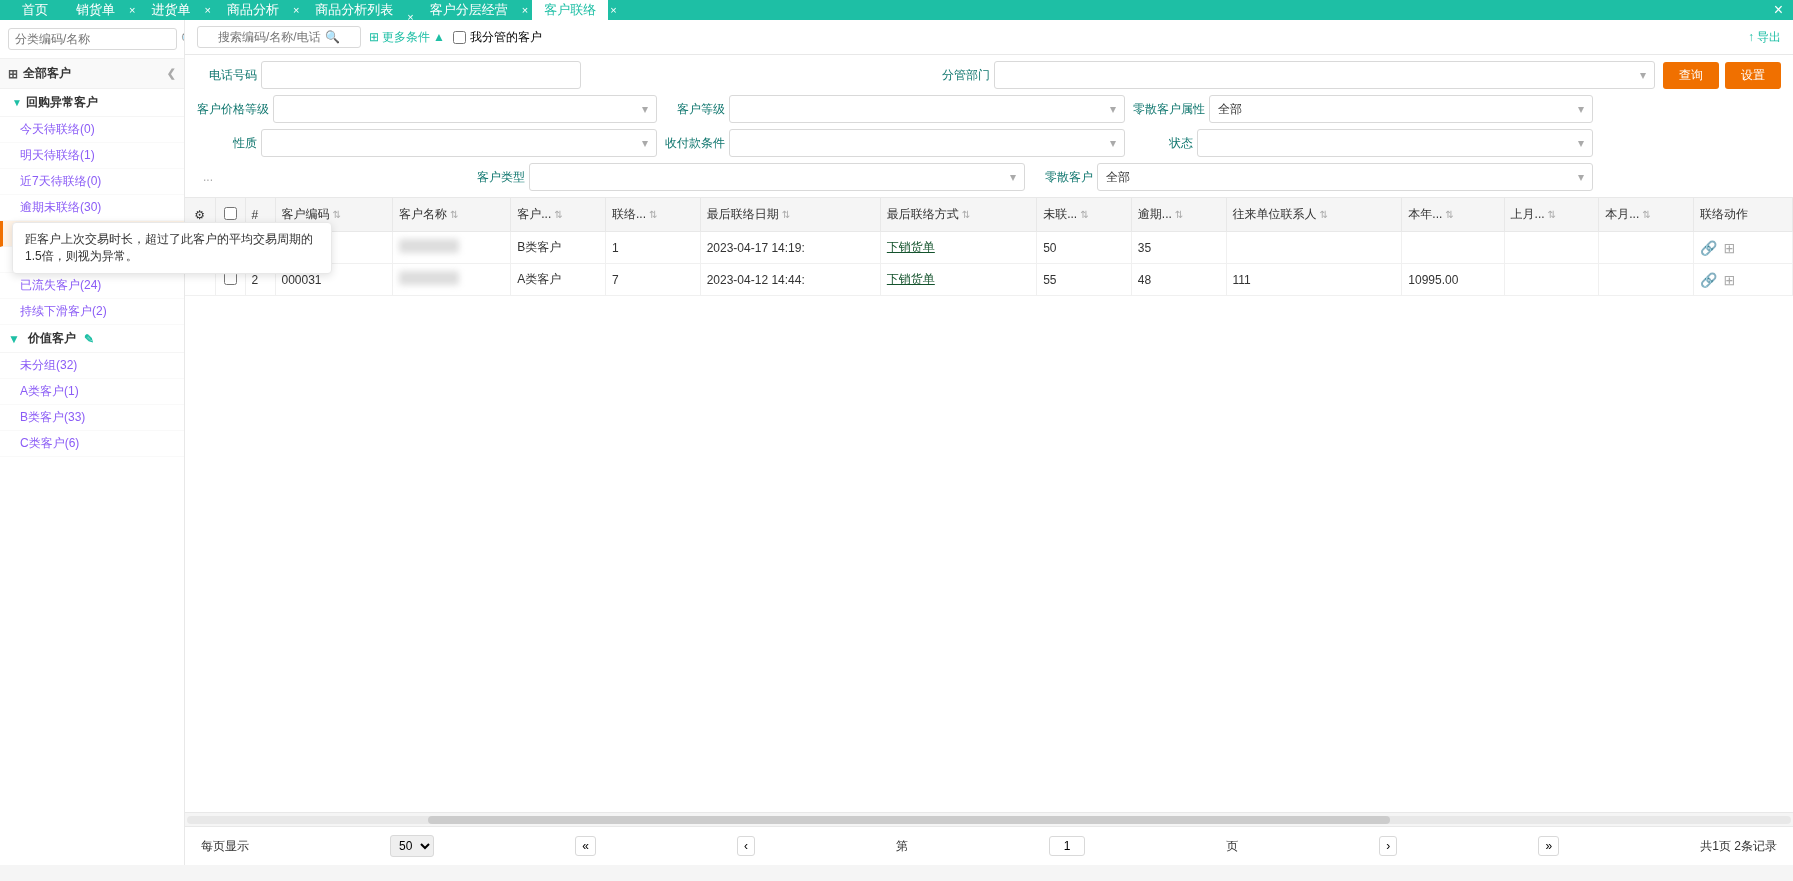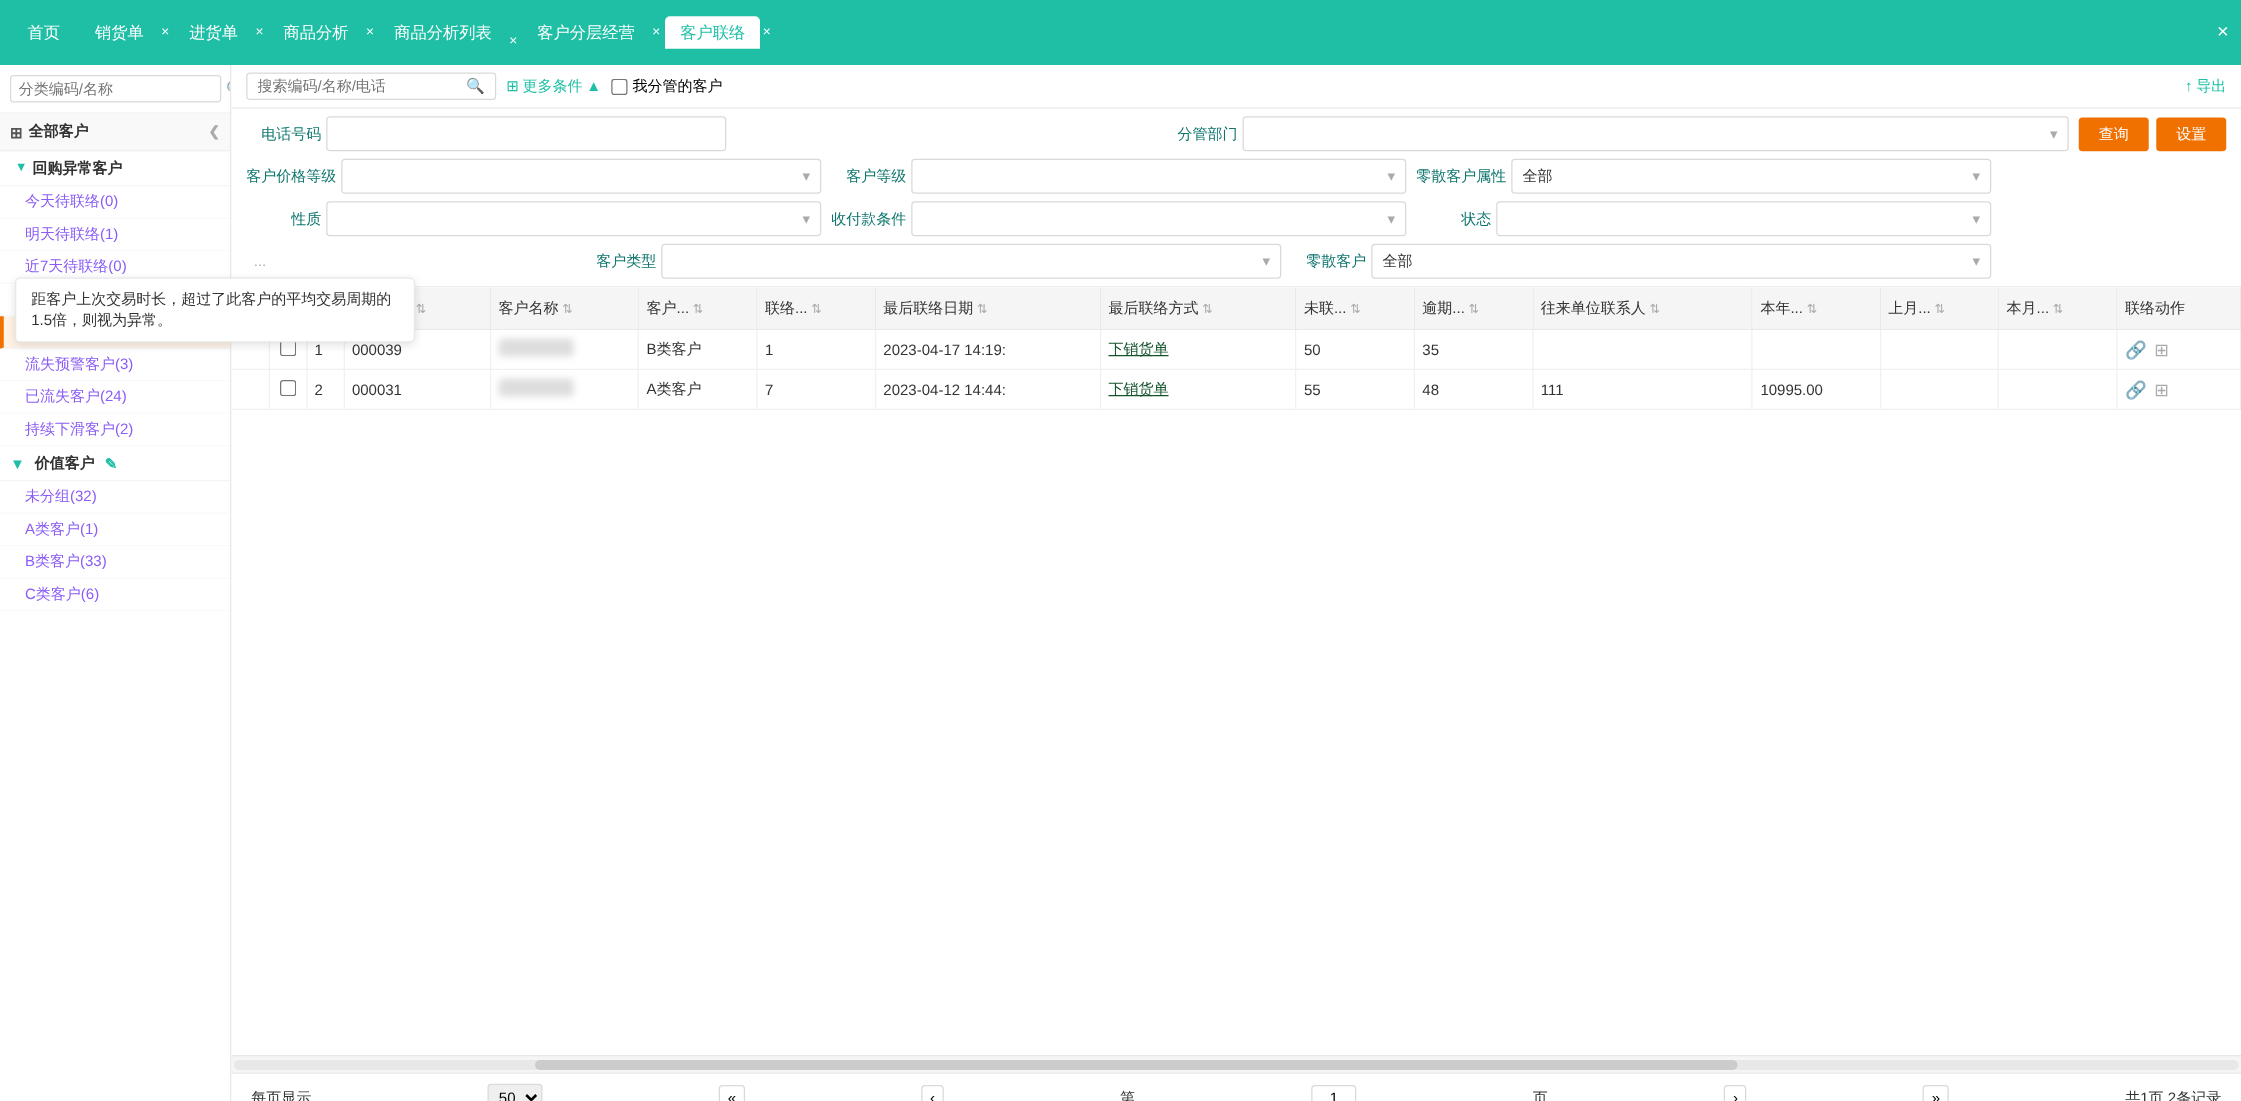--- a/index.html
+++ b/index.html
@@ -1,21 +1,21 @@
 <!DOCTYPE html>
 <html><head>
   <meta charset="utf-8">
   <style>
     * { box-sizing: border-box; margin: 0; padding: 0; font-family: 'Microsoft YaHei', Arial, sans-serif; font-size: 12px; }
     body { background: #f5f5f5; overflow: hidden; width: 1793px; height: 881px; }
 
     
     .top-nav {
       display: flex; align-items: center;
-      background: #1ebfa5; height: 52px;
+      background: #1ebfa5; height: 20px;
       padding: 0 10px; gap: 4px;
     }
     .top-nav .nav-item {
       color: #fff; padding: 4px 12px; cursor: pointer;
       border-radius: 3px; white-space: nowrap; font-size: 13px;
     }
     .top-nav .nav-item.active { background: #fff; color: #1ebfa5; border-radius: 4px 4px 0 0; }
     .top-nav .close-btn { color: #fff; margin-left: 2px; cursor: pointer; font-size: 11px; }
     .top-nav-right { margin-left: auto; color: #fff; cursor: pointer; font-size: 16px; }
 
@@ -63,21 +63,21 @@
 
     
     .filter-bar {
       background: #fff; padding: 6px 12px;
       border-bottom: 1px solid #e8e8e8;
       display: flex; align-items: center; gap: 8px;
       flex-wrap: wrap;
     }
     .filter-bar .search-box {
       display: flex; border: 1px solid #d9d9d9;
-      border-radius: 3px; padding: 3px 8px; width: 200px;
+      border-radius: 3px; padding: 3px 20px; width: 164px;
     }
     .filter-bar .search-box input {
       border: none; outline: none; font-size: 12px; flex: 1;
     }
     .filter-bar .more-conditions {
       display: flex; align-items: center; color: #1ebfa5; cursor: pointer; gap: 3px;
     }
     .filter-bar .my-customers {
       display: flex; align-items: center; gap: 4px; cursor: pointer;
     }

